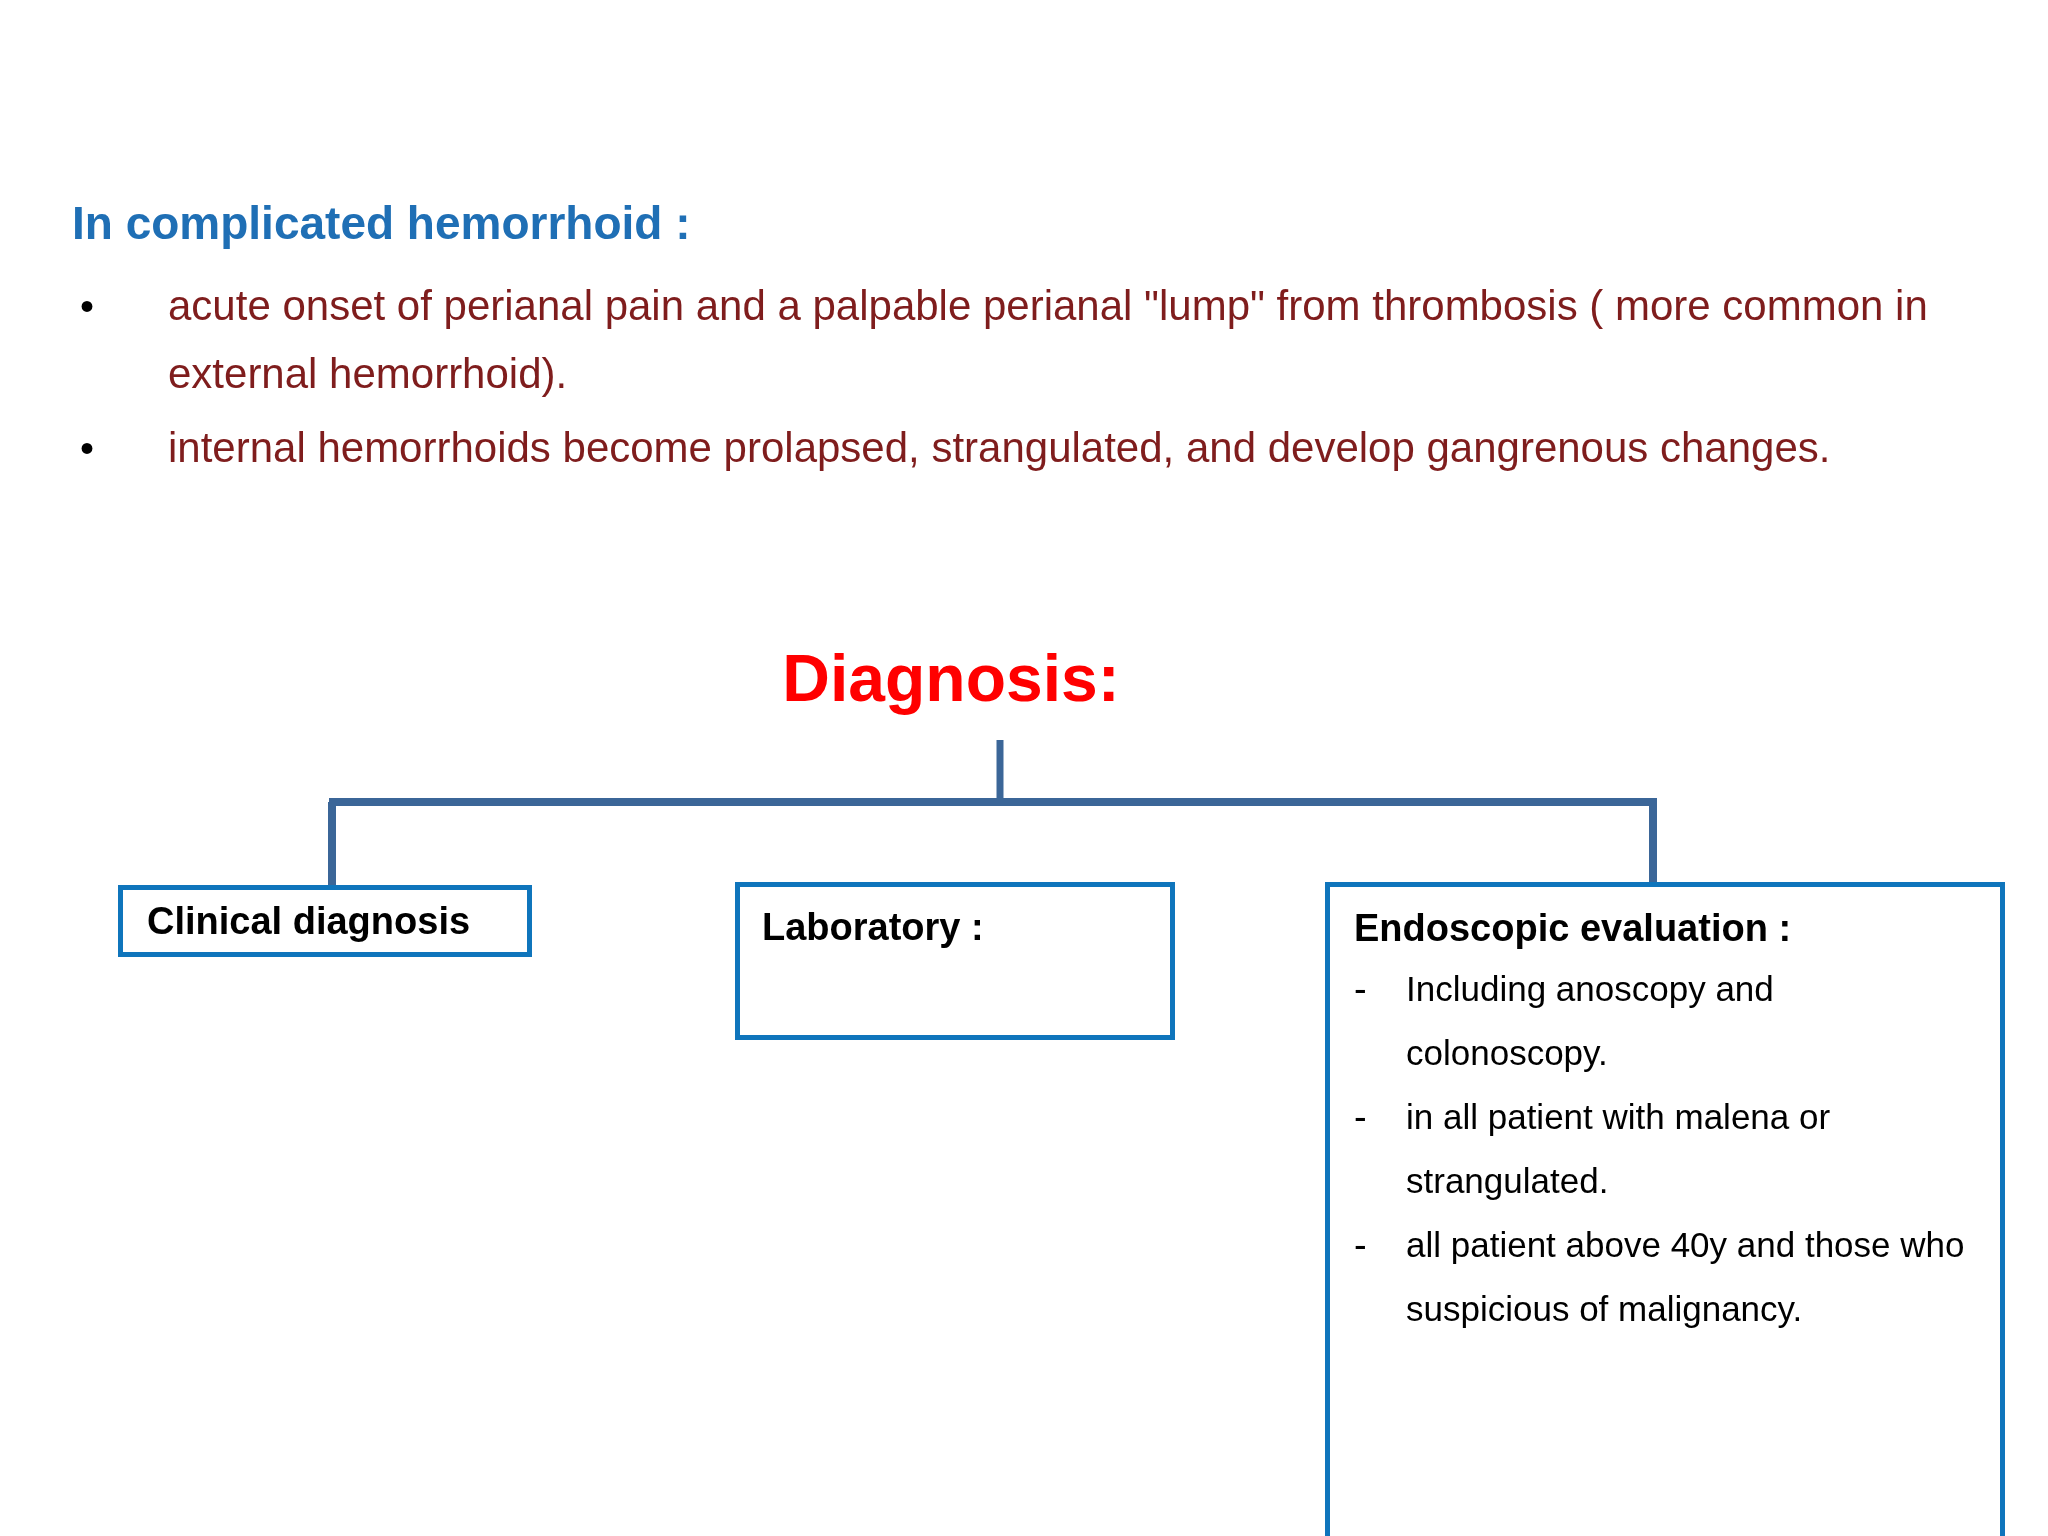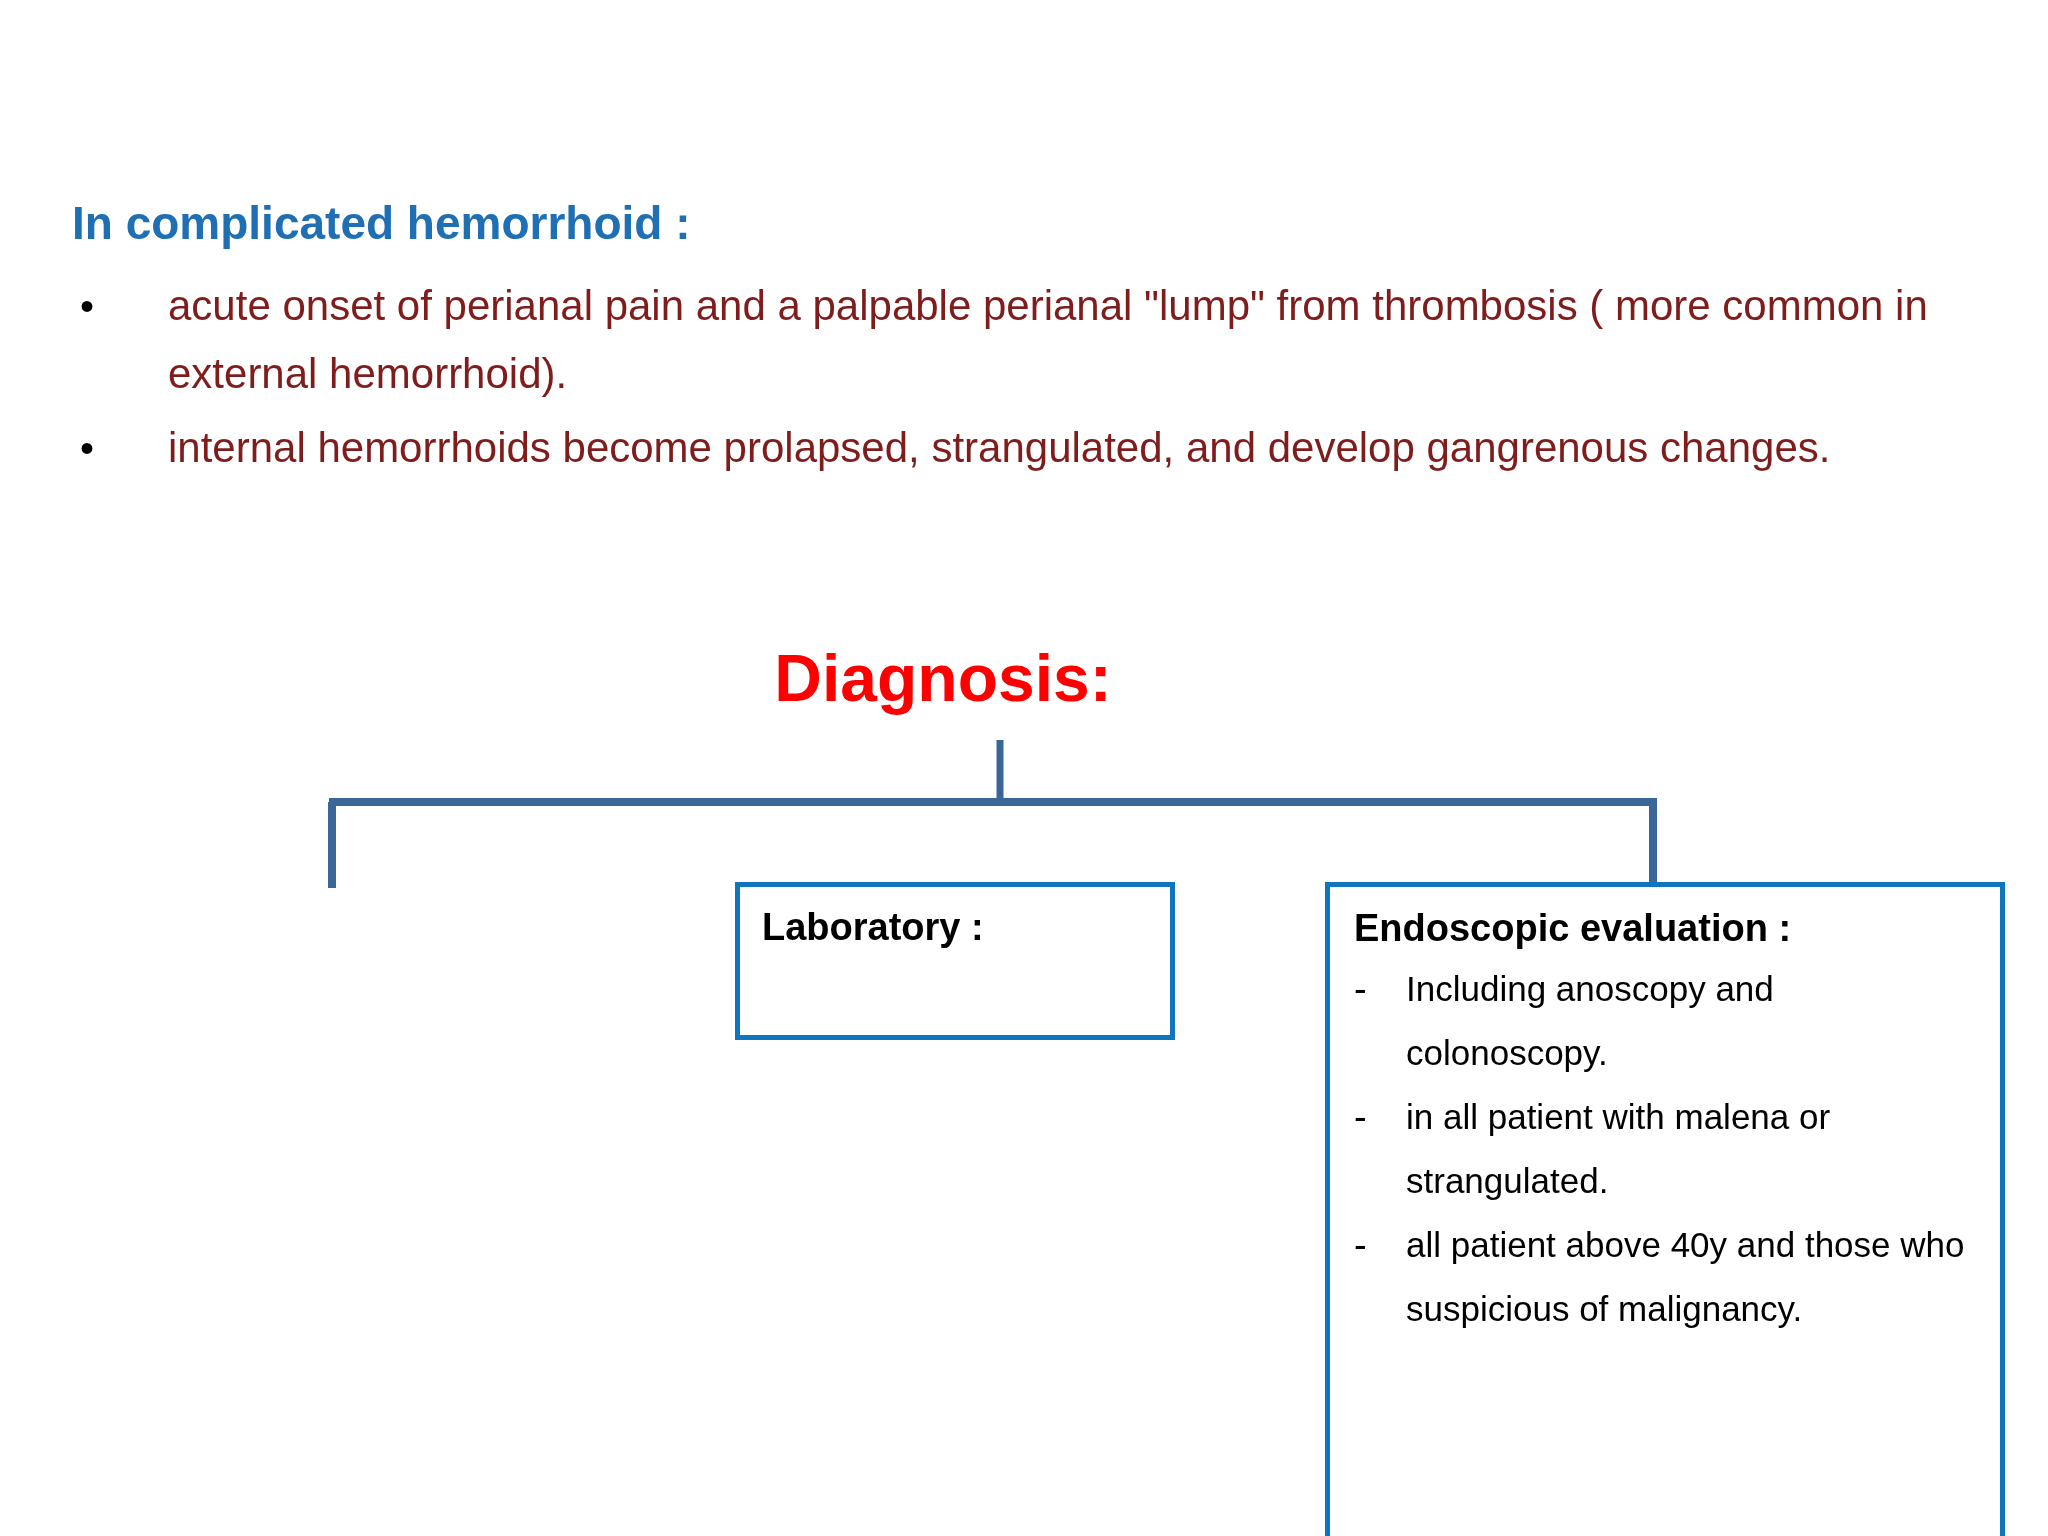--- a/index.html
+++ b/index.html
@@ -69,21 +69,21 @@
   .bullet-text {
     flex: 1 1 auto;
     font-size: 42px;
     line-height: 68px;
     color: #7f1d1d;
   }
 
   
   .diagnosis-heading {
     position: absolute;
-    left: 0;
+    left: 8px;
     top: 640px;
     width: 1836px;
     text-align: center;
     font-size: 66px;
     font-weight: bold;
     color: #FF0000;
     padding-left: 50px;
     box-sizing: border-box;
   }
 
@@ -189,20 +189,23 @@
 
     <line x1="1000" y1="0" x2="1000" y2="62" stroke="#3B6698" stroke-width="7"></line>
 
     <line x1="329" y1="62" x2="1657" y2="62" stroke="#3B6698" stroke-width="8"></line>
 
     <line x1="332" y1="62" x2="332" y2="148" stroke="#3B6698" stroke-width="8"></line>
 
     <line x1="1653" y1="62" x2="1653" y2="148" stroke="#3B6698" stroke-width="8"></line>
   </svg>
 
+  <div class="node-box box-clinical">
+    <div class="box-title">Clinical diagnosis</div>
+  </div>
 
   <div class="node-box box-lab">
     <div class="box-title">Laboratory :</div>
   </div>
 
   <div class="node-box box-endo">
     <div class="box-title">Endoscopic evaluation :</div>
 
     <div class="endo-row">
       <div class="endo-dash">-</div>

